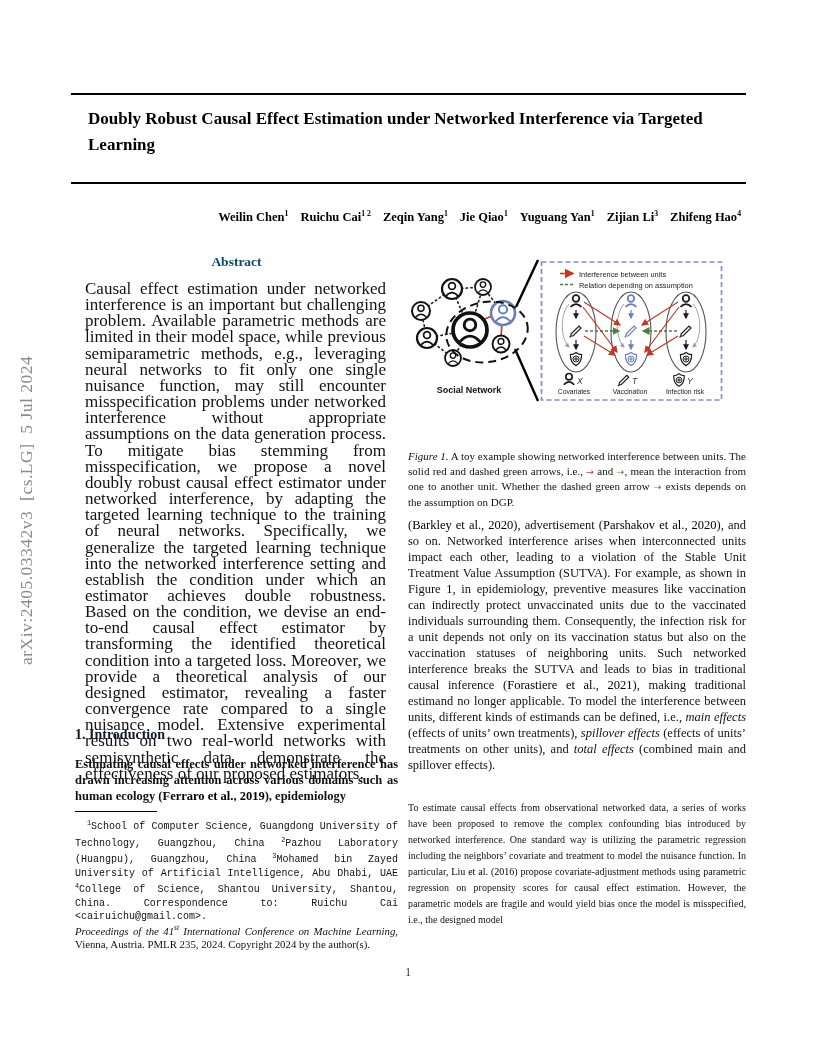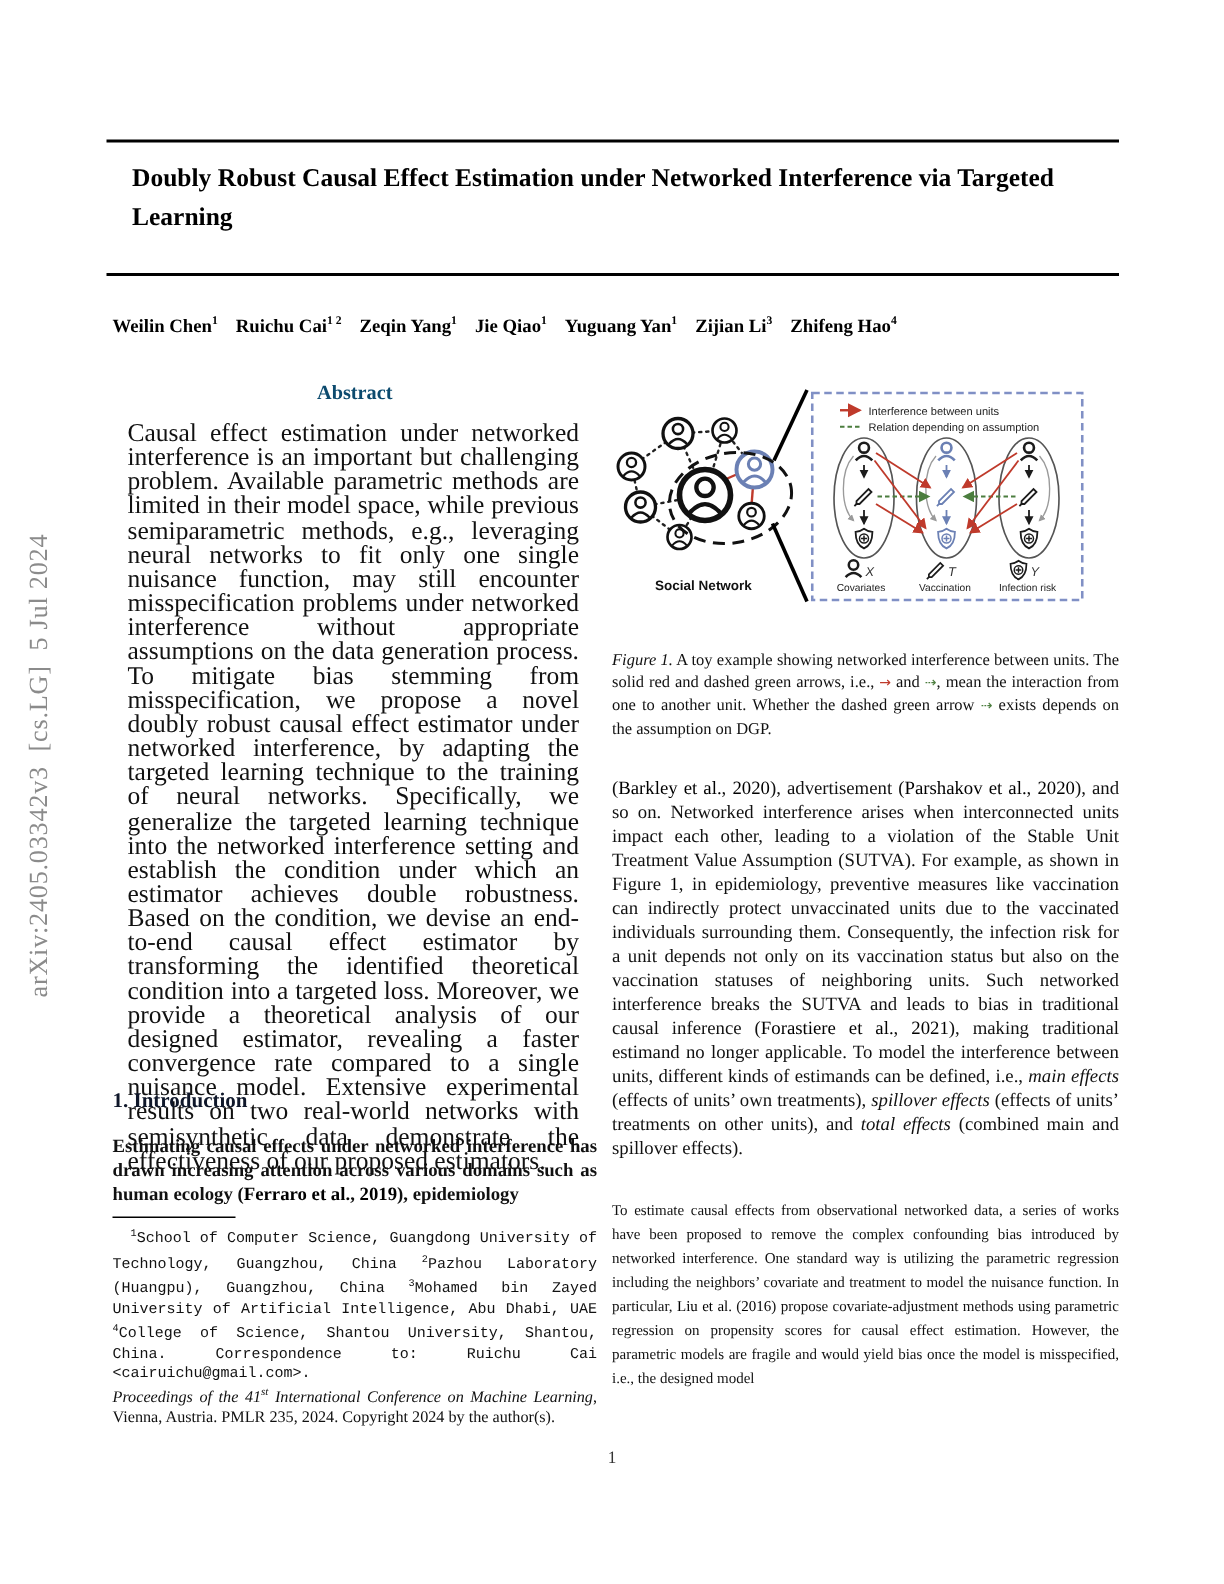--- a/index.html
+++ b/index.html
@@ -9,21 +9,21 @@
     font-family:"Liberation Serif",serif;color:#111;
   }
   .rule{position:absolute;background:#000;height:2px;}
   .rule-title-top{left:71px;top:93px;width:675px;}
   .rule-title-bottom{left:71px;top:182px;width:675px;}
   .paper-title{
     position:absolute;left:88px;top:106px;width:640px;text-align:left;
     font-size:17px;font-weight:bold;line-height:26px;color:#000;
   }
   .authors-line{
-    position:absolute;left:75px;top:209px;width:666px;text-align:left;
+    position:absolute;left:75px;top:209px;width:666px;text-align:right;
     font-size:12.5px;color:#000;
   }
   .arxiv-stamp{
     position:absolute;left:8px;top:278px;height:464px;width:36px;
     display:flex;align-items:center;justify-content:center;
     writing-mode:vertical-rl;transform:rotate(180deg);
     font-size:17.5px;color:#8b8b8b;white-space:pre;letter-spacing:0.5px;
   }
   .abstract-heading{
     position:absolute;left:75px;top:254px;width:323px;text-align:center;
@@ -45,21 +45,21 @@
   .footnote{
     position:absolute;left:75px;top:817px;width:323px;
     font-size:10px;line-height:13.3px;text-align:justify;text-indent:12px;font-family:Liberation Mono, monospace;
   }
   .proceedings{
     position:absolute;left:75px;top:921px;width:323px;
     font-size:10.8px;line-height:13.3px;text-align:justify;
   }
   .figure-wrap{position:absolute;left:408px;top:252px;width:338px;height:178px;}
   .figure-caption{
-    position:absolute;left:408px;top:433px;width:338px;
+    position:absolute;left:408px;top:449px;width:338px;
     font-size:11px;line-height:14.6px;text-align:justify;
   }
   .body-p1{position:absolute;left:408px;top:517px;width:338px;
     font-size:12.5px;line-height:16px;text-align:justify;}
   .body-p2{position:absolute;left:408px;top:800px;width:338px;
     font-size:10px;line-height:16px;text-align:justify;}
   .page-number{
     position:absolute;left:0;top:966px;width:816px;text-align:center;
     font-size:11.5px;color:#333;
   }

